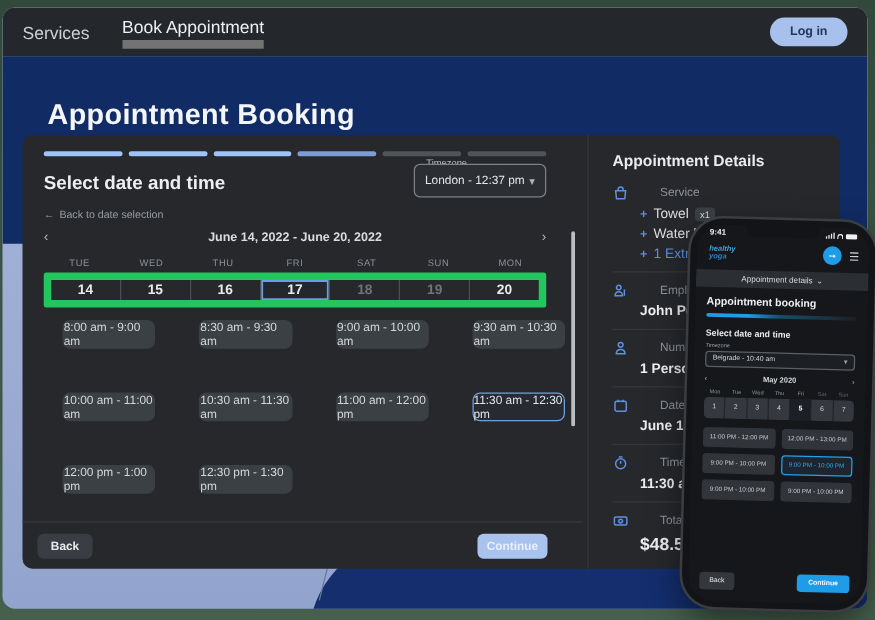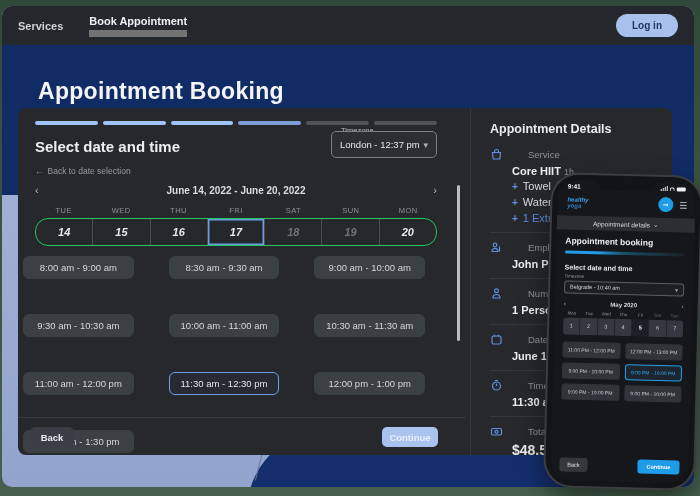--- a/index.html
+++ b/index.html
@@ -13,21 +13,21 @@
   .window { position:absolute; left:2px; top:6px; right:6px; bottom:9px;
     border-radius:10px; overflow:hidden;
     background:linear-gradient(180deg,#a9b6da 0%,#92a4cd 100%); }
   .bg-wave { position:absolute; bottom:-52px; right:-70px; width:520px; height:130px;
     background:#142e6e; transform:rotate(-7deg); border-top-left-radius:80px; }
   .bg-line { position:absolute; bottom:6px; left:258px; width:1px; height:42px;
     background:#68779f; transform:rotate(14deg); }
   
   .topnav { position:absolute; left:0; top:0; right:0; height:39px; background:#24272b;
     display:flex; align-items:center; padding:0 16px; z-index:3; }
-  .nav-item { font-size:11px; color:#cfd3d8; margin-right:26px;font-weight:bold; }
+  .nav-item { font-size:14px; color:#cfd3d8; margin-right:26px; }
   .nav-item.active { color:#eef0f3; padding-bottom:3px; border-bottom:7px solid #737373; }
   .login-btn { margin-left:auto; background:#a7c1ec; color:#24355e; font-weight:bold;
     font-size:10px; border:none; border-radius:12px; padding:6px 16px; }
   
   .page-header { position:absolute; left:0; top:39px; right:0; height:150px;
     background:#112b64; z-index:1; }
   .page-title { color:#f3f5f9; font-size:23px; font-weight:bold; letter-spacing:.3px;
     position:absolute; left:36px; top:33px; }
   
   .card { position:absolute; left:16px; top:102px; width:654px; height:347px;
@@ -43,28 +43,28 @@
   .tz-label { position:absolute; left:320px; top:18px; font-size:7.5px; color:#b9bdc2;
     background:#26282c; padding:0 3px; }
   .tz-value { font-size:9.5px; font-weight:normal; color:#e5e7ea; }
   .tz-chev { margin-left:auto; color:#aeb2b7; font-size:9px; }
   .week-nav { position:absolute; left:17px; top:76px; width:402px; display:flex; align-items:center; }
   .week-nav .arrow { color:#b6babf; font-size:11px; width:26px; }
   .week-range { flex:1; text-align:center; font-size:10px; font-weight:bold; color:#dadcde; }
   .week-days-labels { position:absolute; left:17px; top:98px; width:402px; display:flex; }
   .week-days-labels span { flex:1; text-align:center; font-size:7.5px; color:#8d9297; letter-spacing:.5px; }
   .week-row { position:absolute; left:17px; top:110px; width:402px; height:28px;
-    border:1px solid #22c55e; border-radius:13px; display:flex; overflow:hidden;font-style:italic; }
+    border:6px solid #22c55e; border-radius:2px; display:flex; overflow:hidden; }
   .day-cell { flex:1; display:flex; align-items:center; justify-content:center;
     font-size:11px; font-weight:bold; color:#e7e9eb; border-right:1px solid #494e54; }
   .day-cell:last-child { border-right:none; }
   .day-cell.selected { box-shadow:inset 0 0 0 1.5px #6d9ce0; background:#24272c; }
   .day-cell.disabled { color:#6e7378; }
-  .slots { position:absolute; left:5px; top:148px; width:402px;
-    display:grid; grid-template-columns:1fr 1fr 1fr; column-gap:7px; row-gap:10px;gap:35px; }
+  .slots { position:absolute; left:32px; top:148px; width:402px;
+    display:grid; grid-template-columns:1fr 1fr 1fr 1fr; column-gap:7px; row-gap:10px;gap:35px; }
   .slot { height:23px; background:#3b4045; border-radius:6px; border:1px solid #3b4045;
     display:flex; align-items:center; justify-content:center;
     font-size:9.5px; color:#d5d8db; }
   .slot.selected { background:#272b31; border:1px solid #6f9fe8; color:#e3e6ea; }
   .card-footer-divider { position:absolute; left:0; top:309px; width:448px; height:1px; background:#37393d; }
   .back-btn { position:absolute; left:12px; top:319px; width:44px; height:20px;
     background:#3a3e44; border:none; border-radius:5px; color:#e9ebed; font-size:9.5px; font-weight:bold; }
   .continue-btn { position:absolute; left:364px; top:319px; width:56px; height:20px;
     background:#a9c3ee; border:none; border-radius:5px; color:#e9effc; font-size:9.5px; font-weight:bold; }
   .v-scrollbar { position:absolute; left:439px; top:77px; width:3px; height:156px;
@@ -224,24 +224,20 @@
     <div class="details">
       <div class="details-title">Appointment Details</div>
 
       <div class="det-row">
         <svg class="det-icon" viewBox="0 0 13 13" fill="none" stroke="#5f8fe0" stroke-width="1.2">
             <path d="M2.5 4.5h8l-.7 6.5h-6.6z"></path>
             <path d="M4.5 4.5v-1a2 2 0 0 1 4 0v1"></path>
           </svg>
         <span class="det-label">Service</span>
       </div>
-      <div class="det-value">
-        <span>Core HIIT</span>
-        <span class="det-suffix">1h</span>
-      </div>
       <div class="addon">
         <span class="plus">+</span>
         <span class="name">Towel</span>
         <span class="qty">x1</span>
       </div>
       <div class="addon">
         <span class="plus">+</span>
         <span class="name">Water bottle</span>
         <span class="qty">x1</span>
       </div>

